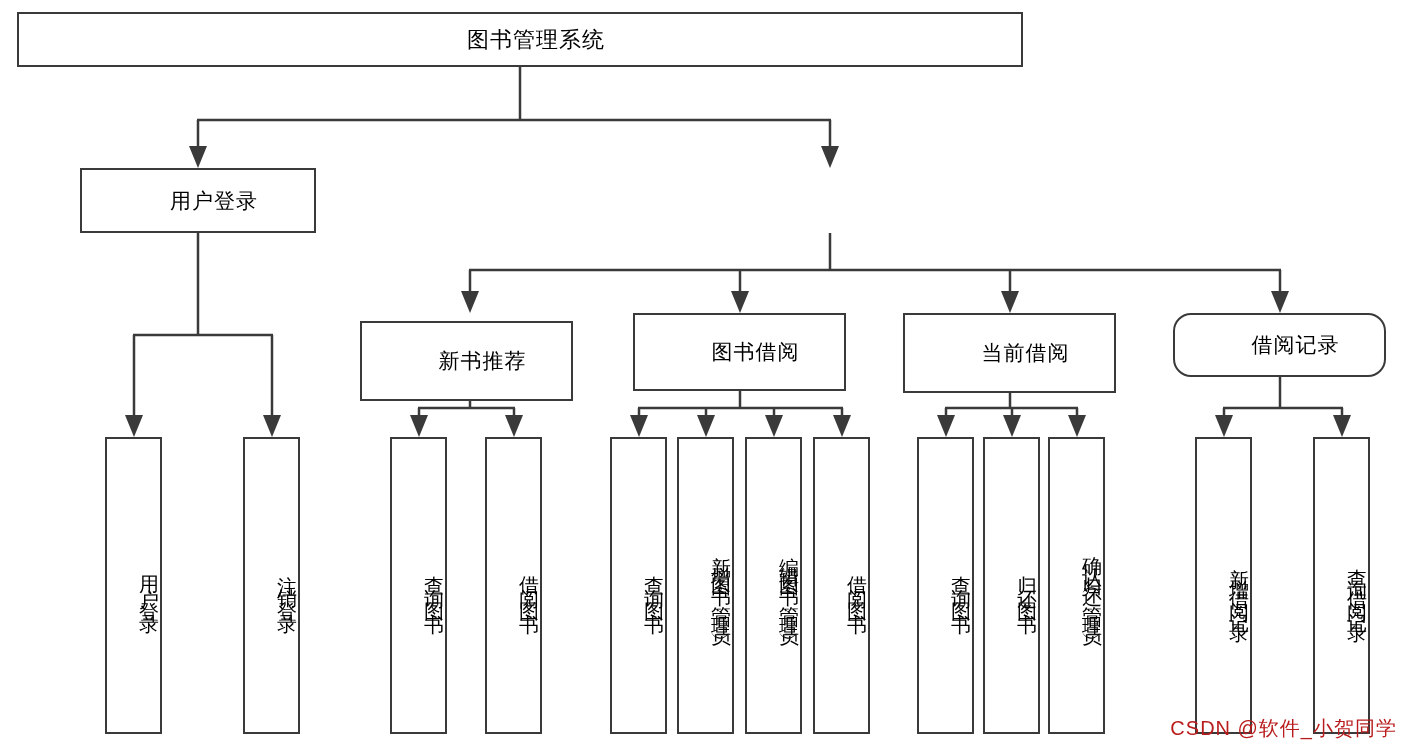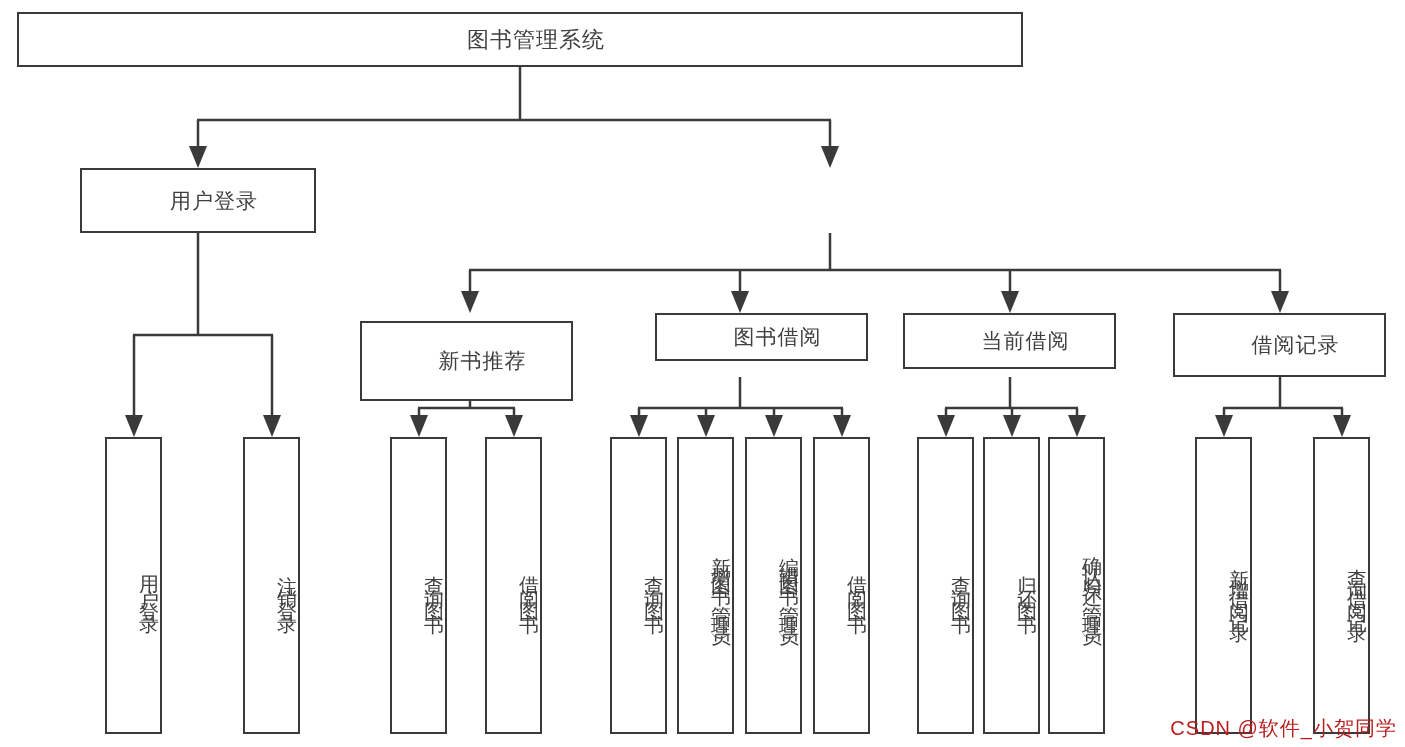--- a/index.html
+++ b/index.html
@@ -26,21 +26,21 @@
     stroke-width: 2.5;
   }
   .connectors polygon {
     fill: #3a3a3a;
   }
   .box {
     position: absolute;
     box-sizing: border-box;
     background: #ffffff;
     border: 2.5px solid #3a3a3a;
-    color: #404040;
+    color: #000000;
     display: flex;
     align-items: center;
     justify-content: center;
     text-align: center;
     padding-left: 32px;
   }
   .box.h-root { font-size: 22px; letter-spacing: 1px; }
   .box.h2 { font-size: 21px; letter-spacing: 1px; }
   .box.h3 { font-size: 21px; letter-spacing: 1px; }
   .box.leaf { font-size: 20px; }
@@ -51,23 +51,23 @@
     white-space: nowrap;
   }
   .box.leaf.len4 .vtext { letter-spacing: 13px; }
   .box.leaf.len6 .vtext { letter-spacing: 11px; }
   .box.leaf.len8 .vtext { letter-spacing: 10px; }
   
   .pos-root { left: 17px;   top: 12px;  width: 1006px; height: 55px; }
   .pos-l2a  { left: 80px;   top: 168px; width: 236px;  height: 65px; }
   .pos-l2b  { left: 712px;  top: 168px; width: 236px;  height: 65px; }
   .pos-l3a  { left: 360px;  top: 313px; width: 213px;  height: 80px; margin-top: 8px; }
-  .pos-l3b  { left: 655px;  top: 313px; width: 213px;  height: 48px; }
-  .pos-l3c  { left: 903px;  top: 313px; width: 213px;  height: 56px; }
-  .pos-l3d  { left: 1173px; top: 313px; width: 213px;  height: 64px; }
+  .pos-l3b  { left: 633px;  top: 313px; width: 213px;  height: 78px; }
+  .pos-l3c  { left: 903px;  top: 313px; width: 213px;  height: 80px; }
+  .pos-l3d  { left: 1173px; top: 313px; width: 213px;  height: 64px; border-radius: 18px; }
   
   .leaf { top: 437px; width: 57px; height: 297px; }
   .pos-f1  { left: 105px; }
   .pos-f2  { left: 243px; }
   .pos-f3  { left: 390px; }
   .pos-f4  { left: 485px; }
   .pos-f5  { left: 610px; }
   .pos-f6  { left: 677px; }
   .pos-f7  { left: 745px; }
   .pos-f8  { left: 813px; }

